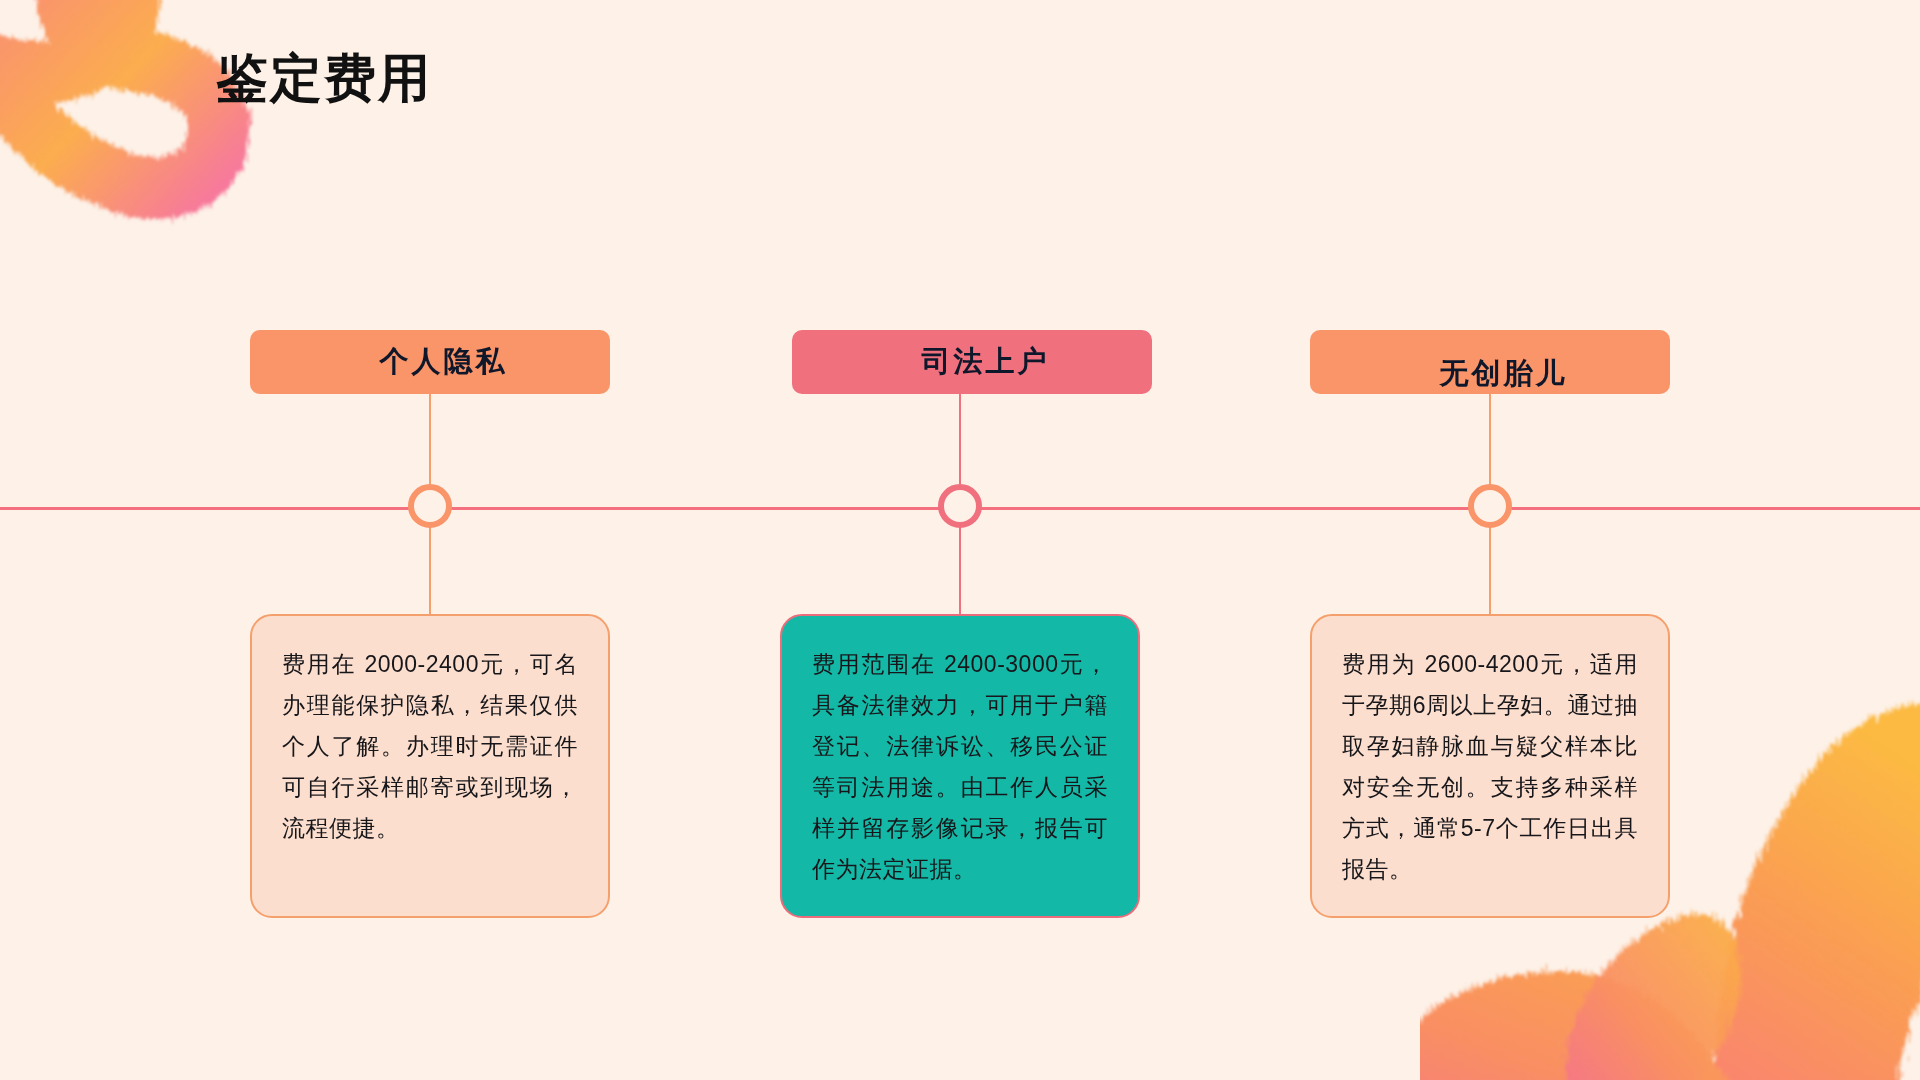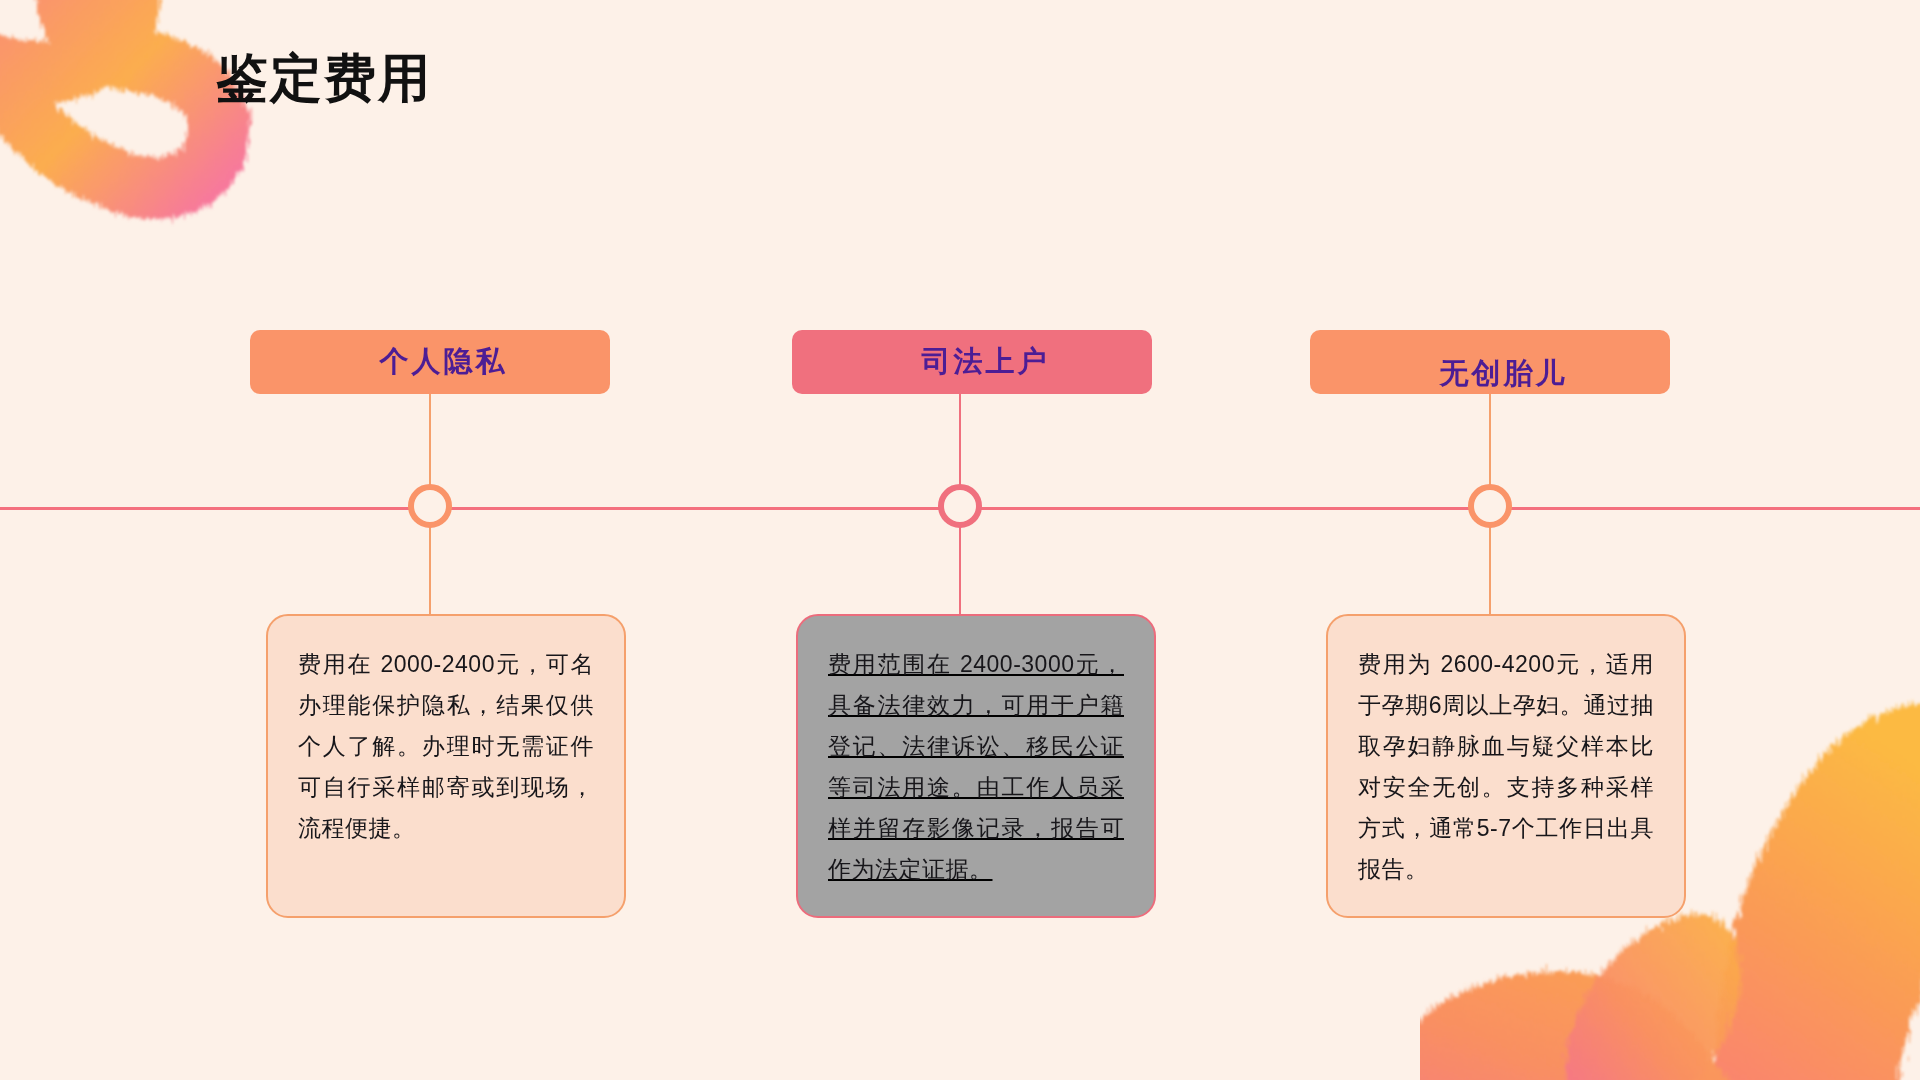--- a/index.html
+++ b/index.html
@@ -61,21 +61,21 @@
   .pill {
     position:absolute;
     top:330px;
     left:0;
     width:360px;
     height:64px;
     border-radius:10px;
     display:flex;
     align-items:center;
     justify-content:center;
-    color:#4c1d95;
+    color:#0f172a;
     font-size:29px;
     font-weight:700;
     letter-spacing:3px;
     padding-left:27px;
   }
 
   
   .conn-top {
     position:absolute;
     top:394px;
@@ -102,40 +102,40 @@
     border:6px solid #FA9469;
     background:#FDF1E8;
     box-sizing:border-box;
     z-index:4;
   }
 
   
   .card {
     position:absolute;
     top:614px;
-    left:16px;
+    left:0;
     width:360px;
     height:304px;
     border-radius:22px;
     border:2px solid #F5A06C;
     background:#FBDECD;
     padding:28px 30px 0 30px;
   }
   .card-text {
     font-size:23px;
     line-height:41px;
     color:#17161A;
     text-align:justify;
     letter-spacing:0.5px;
     font-weight:400;
   }
 
   
   .pink .node { border-color:#F0707E; }
-  .pink .card { border-color:#EC6C7C; background:#a3a3a3;text-decoration:underline; }
+  .pink .card { border-color:#EC6C7C; background:#14b8a6; }
   .pink .conn-top, .pink .conn-bot { background:#F0707E; }
   .orange .conn-top, .orange .conn-bot { background:#F5A06C; }
 </style>
 </head>
 <body>
 
 <div class="slide">
 
   <div class="deco" id="deco-tl">
     <svg viewBox="0 0 430 400" xmlns="http://www.w3.org/2000/svg">

